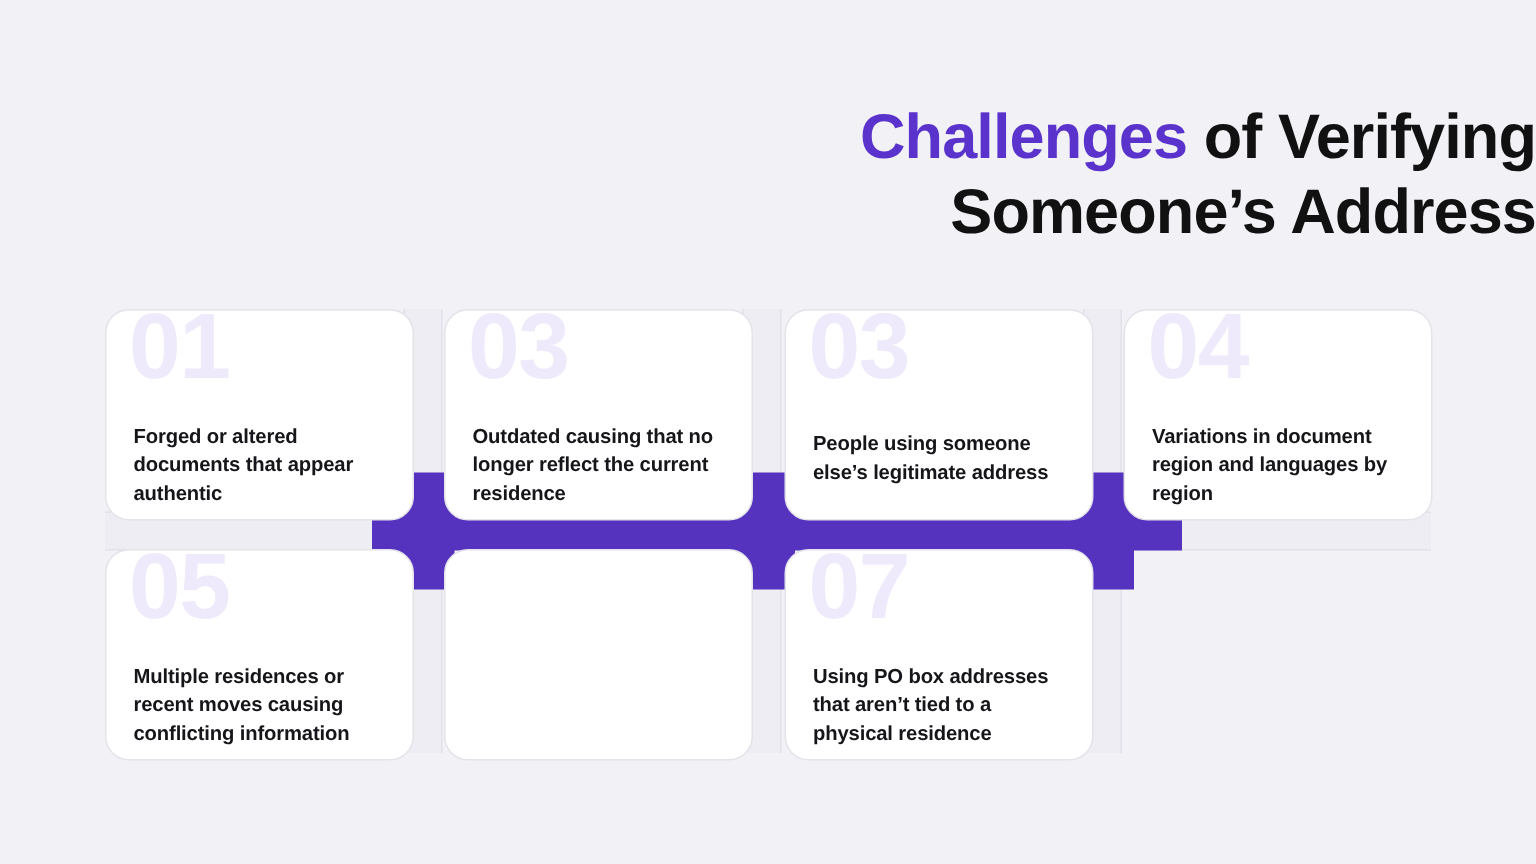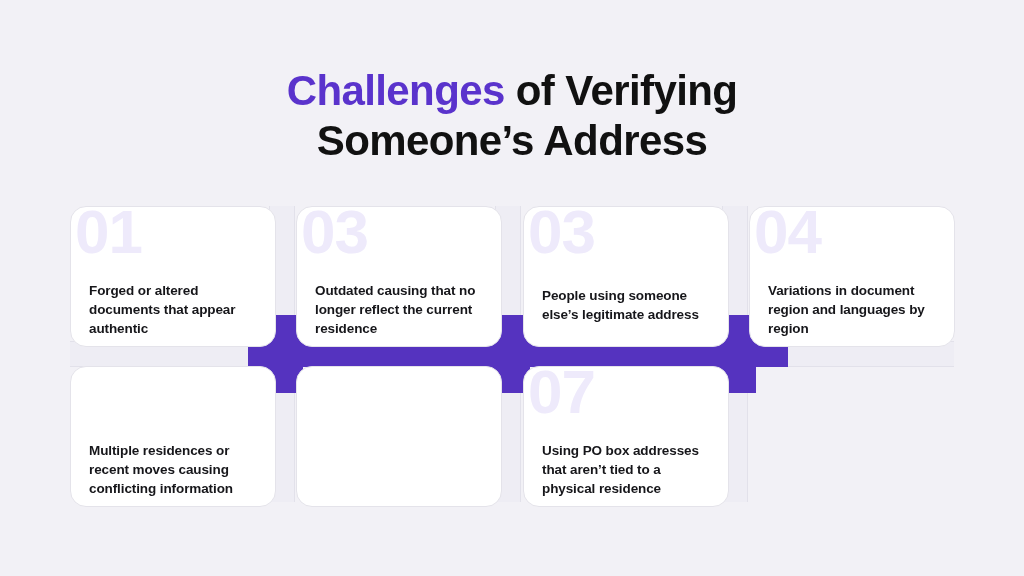--- a/index.html
+++ b/index.html
@@ -19,21 +19,21 @@
     height: 576px;
     background: #f2f1f6;
   }
 
   
   .title-block {
     position: absolute;
     left: 0;
     top: 66px;
     width: 1024px;
-    text-align: center;
+    text-align: right;
   }
   .title-line {
     font-size: 42px;
     font-weight: 700;
     letter-spacing: -0.6px;
     line-height: 50px;
     color: #111111;
     white-space: nowrap;
   }
   .title-accent {
@@ -114,21 +114,21 @@
   }
   .card.row1 { top: 206px; }
   .card.row2 { top: 366px; }
   .card.c1 { left: 70px; }
   .card.c2 { left: 296px; }
   .card.c3 { left: 523px; }
   .card.c4 { left: 749px; text-decoration: underline; }
 
   .card-num {
     position: absolute;
-    left: 4px;
+    left: 15px;
     top: -6px;
     font-size: 62px;
     font-weight: 700;
     letter-spacing: -1px;
     color: #eeeafb;
     line-height: 1;
     user-select: none;
   }
   .card-text {
     position: absolute;
@@ -178,20 +178,21 @@
   <div class="card row1 c3 two-line">
     <div class="card-num">03</div>
     <div class="card-text">People using someone else’s legitimate address</div>
   </div>
   <div class="card row1 c4">
     <div class="card-num">04</div>
     <div class="card-text">Variations in document region and languages by region</div>
   </div>
 
   <div class="card row2 c1">
+    <div class="card-num">05</div>
     <div class="card-text">Multiple residences or recent moves causing conflicting information</div>
   </div>
   <div class="card row2 c2 two-line">
   </div>
   <div class="card row2 c3">
     <div class="card-num">07</div>
     <div class="card-text">Using PO box addresses that aren’t tied to a physical residence</div>
   </div>
 
 </div>

